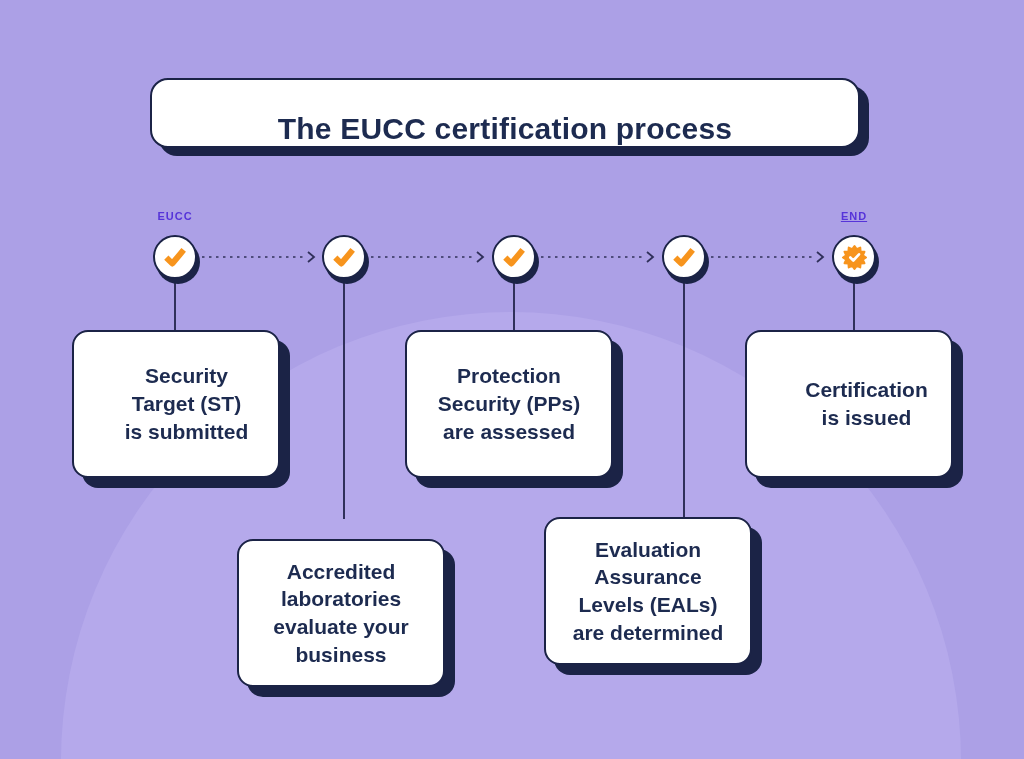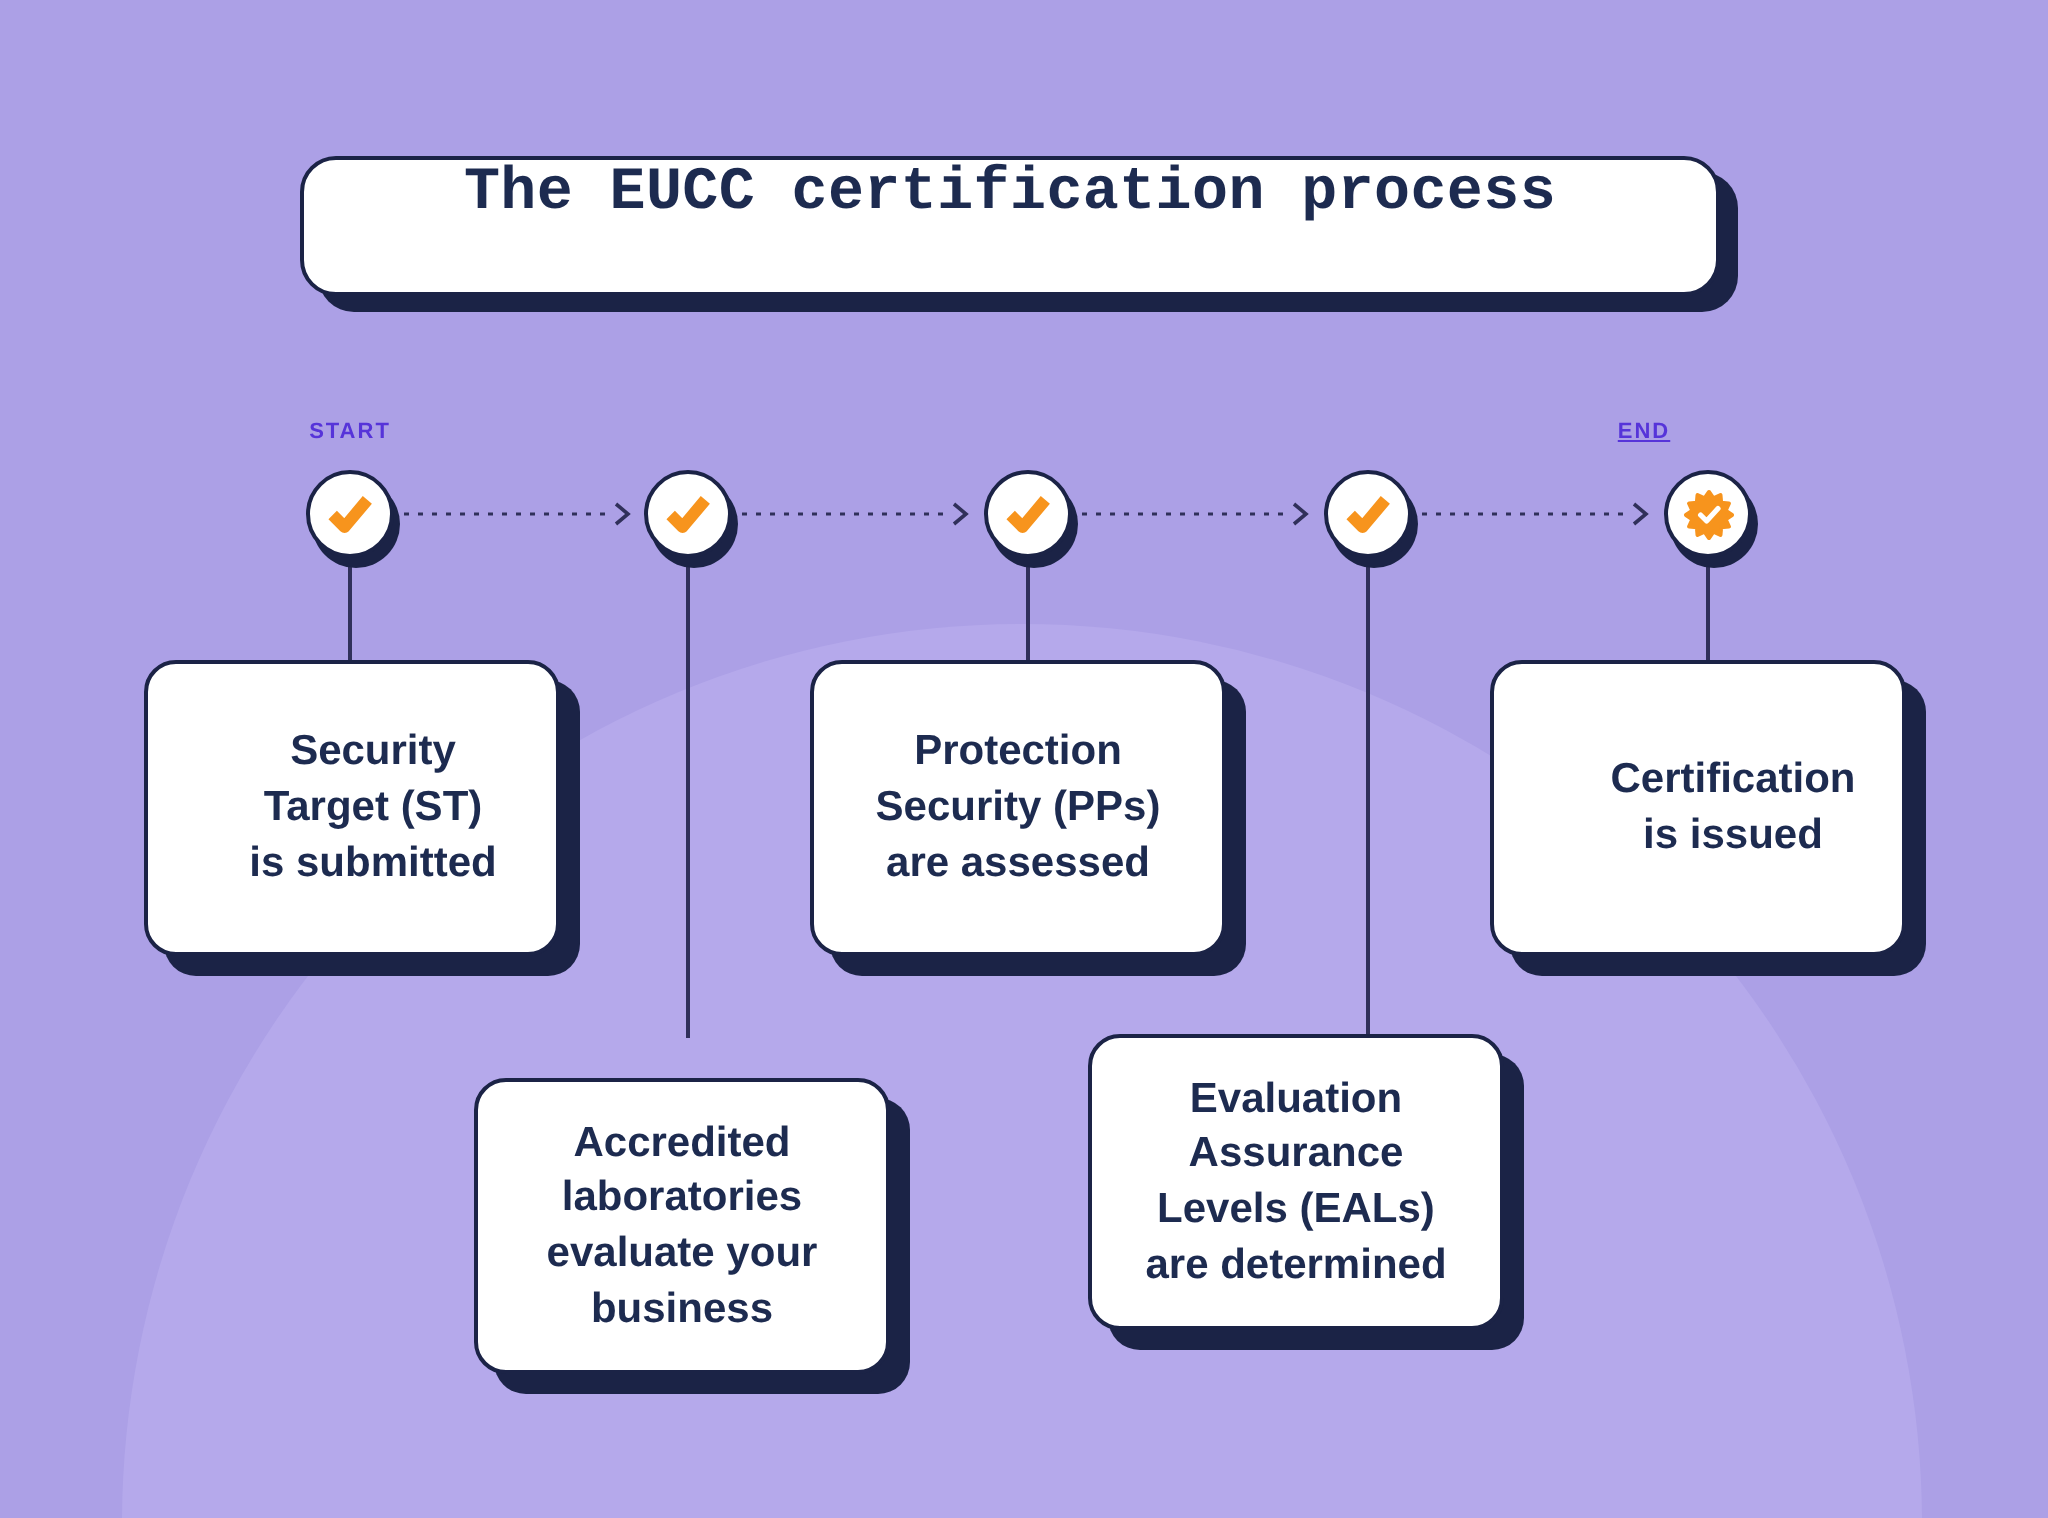--- a/index.html
+++ b/index.html
@@ -20,43 +20,42 @@
   }
   .title-card {
     position: absolute;
     left: 150px; top: 78px;
     width: 710px; height: 70px;
     box-sizing: border-box;
     background: #ffffff;
     border: 2px solid #1b2346;
     border-radius: 18px;
     box-shadow: 9px 8px 0 #1b2346;
-    display: flex; align-items: flex-start; justify-content: center;
-    z-index: 3;
-    font-family: Liberation Mono, monospace;
+    display: flex; align-items: flex-end; justify-content: center;
+    z-index: 3;
   }
   .title-card h1 {
     margin: 0;
     font-size: 30px;
     font-weight: bold;
     color: #1d2b50;
     letter-spacing: 0.2px;
   }
   .tl-label {
     position: absolute;
     top: 210px;
     transform: translateX(-50%);
     font-size: 11px;
     font-weight: bold;
     letter-spacing: 1px;
     color: #5634d9;
     z-index: 3;
   }
   #label-start { left: 175px; }
-  #label-end   { left: 822px; text-decoration: underline; }
+  #label-end   { left: 854px; text-decoration: underline; }
   .node {
     position: absolute;
     top: 235px;
     width: 44px; height: 44px;
     box-sizing: border-box;
     background: #ffffff;
     border: 2px solid #1b2346;
     border-radius: 50%;
     box-shadow: 3px 5px 0 #1b2346;
     display: flex; align-items: center; justify-content: center;
@@ -116,21 +115,21 @@
 </style>
 </head>
 <body>
 
 <div class="bg-circle"></div>
 
 <div class="title-card">
   <h1>The EUCC certification process</h1>
 </div>
 
-<div class="tl-label" id="label-start">START</div>
+<div class="tl-label" id="label-start">EUCC</div>
 <div class="tl-label" id="label-end">END</div>
 
 <svg class="connector" id="conn-1" width="118" height="16">
   <line x1="1" y1="8" x2="105" y2="8" stroke="#30305a" stroke-width="1.6" stroke-dasharray="2.5 4.5"></line>
   <path d="M107 3 L113 8 L107 13" fill="none" stroke="#30305a" stroke-width="1.8"></path>
 </svg>
 <svg class="connector" id="conn-2" width="118" height="16">
   <line x1="1" y1="8" x2="105" y2="8" stroke="#30305a" stroke-width="1.6" stroke-dasharray="2.5 4.5"></line>
   <path d="M107 3 L113 8 L107 13" fill="none" stroke="#30305a" stroke-width="1.8"></path>
 </svg>

